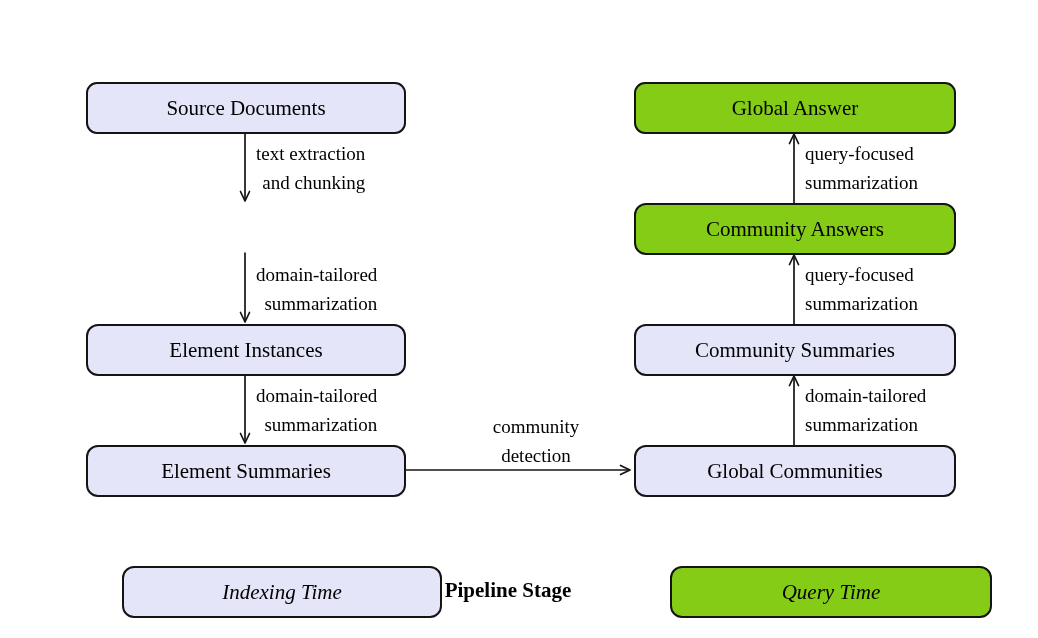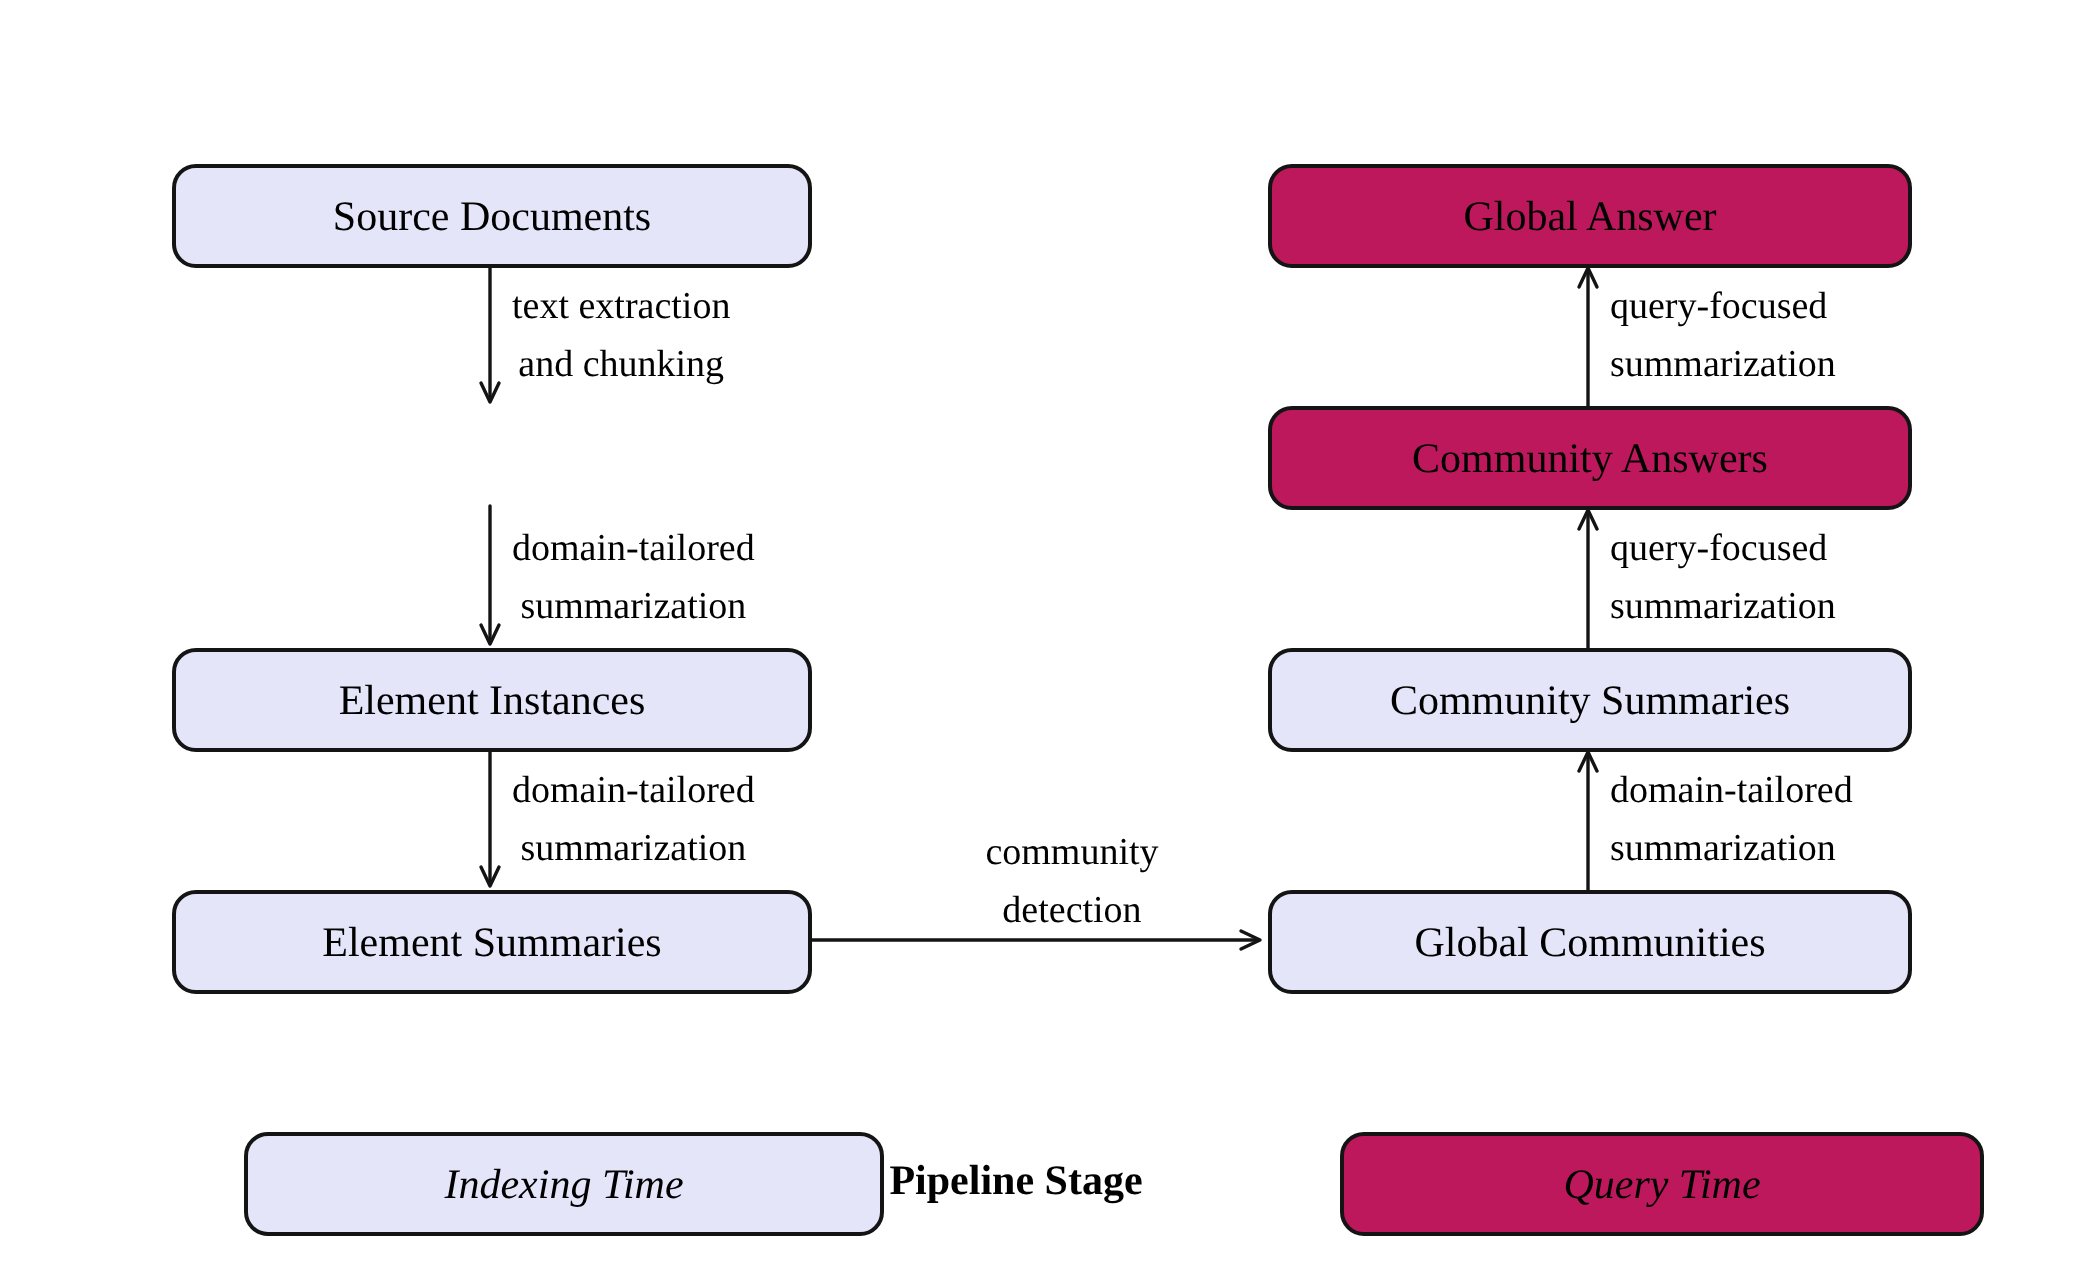--- a/index.html
+++ b/index.html
@@ -6,33 +6,33 @@
   .canvas{
     position:relative;width:1038px;height:638px;background:#ffffff;
     font-family:"Liberation Serif", serif;color:#000000;overflow:hidden;
   }
   .node{
     position:absolute;height:48px;border:2px solid #141414;border-radius:12px;
     display:flex;align-items:center;justify-content:center;
     font-size:21px;line-height:1;box-sizing:content-box;
   }
   .fill-indexing{background:#E5E5F9;}
-  .fill-query{background:#be185d;}
+  .fill-query{background:#84cc16;}
   .col-left{left:86px;width:316px;}
   .col-right{left:634px;width:318px;}
-  .row0{top:82px;}
+  .row0{top:82px;border-radius:11px;}
   .row1{top:203px;}
   .row2{top:324px;}
   .row3{top:445px;}
   .rowL{top:566px;margin-left:36px;}
   .edge-label{
     position:absolute;font-size:19px;line-height:29px;white-space:nowrap;
   }
   .edge-label span{display:block;}
-  .left-edges{left:256px;text-align:center;}
+  .left-edges{left:256px;text-align:right;}
   .right-edges{left:805px;text-align:left;}
   .gap0{top:139px;}
   .gap1{top:260px;}
   .gap2{top:381px;}
   .bridge-label{left:436px;width:200px;top:412px;text-align:center;}
   .legend-stage{
     position:absolute;left:406px;width:204px;top:578px;text-align:center;
     font-size:21px;font-weight:bold;font-family:"Liberation Serif", serif;
   }
   .legend-node{font-style:italic;}

